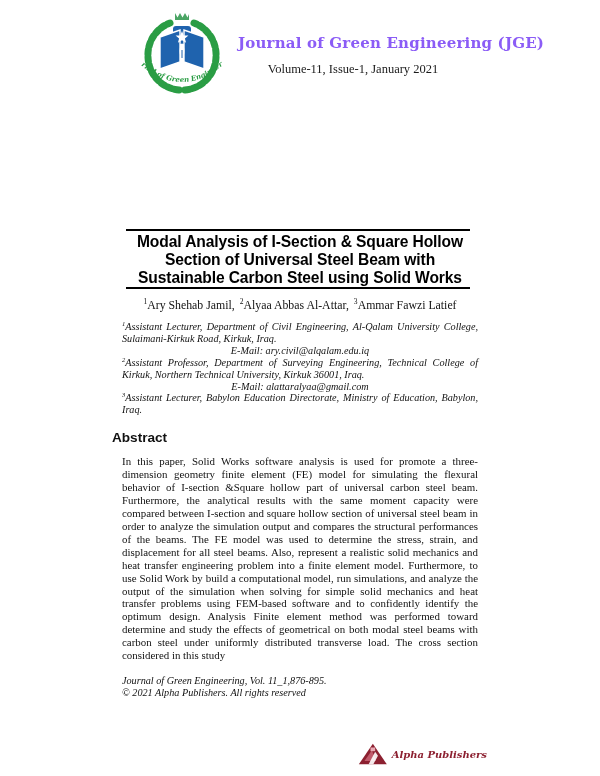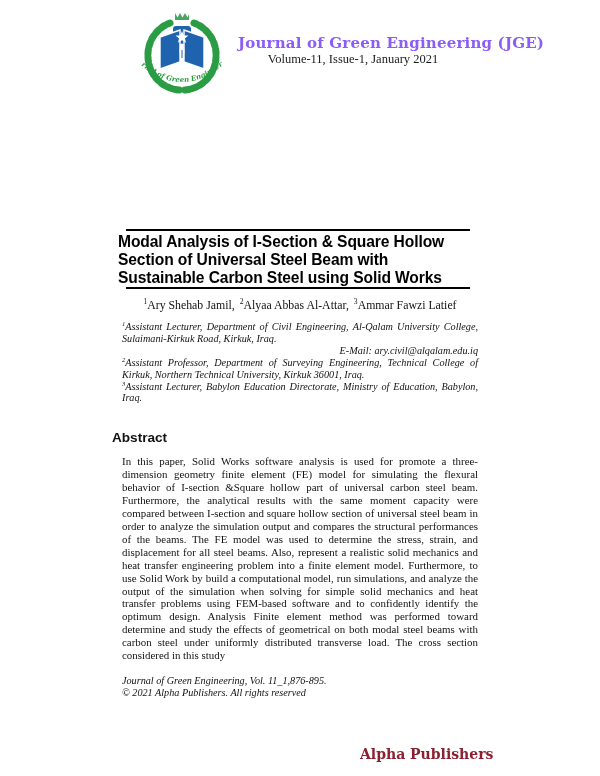--- a/index.html
+++ b/index.html
@@ -8,55 +8,55 @@
     font-family:"Liberation Serif", serif;color:#111;
   }
   .abs{position:absolute;}
   
   .logo-wrap{left:134px;top:10px;width:96px;height:86px;}
   .head-block{left:238px;top:34px;width:230px;text-align:center;}
   .journal-title{
     font-family:"DejaVu Serif", serif;font-weight:bold;font-size:15px;
     letter-spacing:0.2px;color:#8b5cf6;white-space:nowrap;
   }
-  .issue-info{font-size:12.5px;color:#1a1a1a;}
+  .issue-info{font-size:12.5px;margin-top:10px;color:#1a1a1a;}
   
   .rule{left:126px;width:344px;height:2px;background:#000;}
   .rule-top{top:229px;}
   .rule-bottom{top:287px;}
   
   .art-title{
-    left:118px;top:233px;width:364px;text-align:left;
+    left:118px;top:233px;width:364px;text-align:center;
     font-family:"Liberation Sans", sans-serif;font-weight:bold;
     font-size:15.6px;line-height:17.8px;color:#000;letter-spacing:-0.1px;
   }
   .authors{left:120px;top:298px;width:360px;text-align:center;font-size:11.8px;}
   .author:not(:last-child){margin-right:5px;}
   sup{font-size:64%;vertical-align:super;line-height:0;}
   
   .affils{
     left:122px;top:321px;width:356px;
     font-style:italic;font-size:10.2px;line-height:11.9px;text-align:justify;
   }
-  .affil-email{text-align:right;}
+  .affil-email{text-align:center;}
   
   .abstract-h{
     left:112px;top:430px;font-family:"Liberation Sans", sans-serif;
     font-weight:bold;font-size:13.6px;
   }
   .abstract-body{
     left:122px;top:455px;width:356px;
     font-size:10.9px;line-height:12.95px;text-align:justify;
   }
   
   .footer{left:122px;top:675px;width:320px;font-style:italic;font-size:10.2px;line-height:12.4px;}
   .pub{left:357px;top:740px;width:130px;height:28px;display:flex;align-items:center;gap:3px;}
   .pub-name{
-    font-family:"DejaVu Serif", serif;font-weight:bold;
-    font-size:14px;color:#8c2030;white-space:nowrap;
+    font-family:"DejaVu Serif", serif;font-style:italic;font-weight:bold;
+    font-size:10px;color:#8c2030;white-space:nowrap;
   }
 </style>
 </head>
 <body>
 
 <div class="abs logo-wrap">
   <svg width="96" height="86" viewBox="0 0 96 86">
 
     <g>
       <polygon points="41,3 43.5,7.5 46,3 48.5,7.5 51,3 53.5,7.5 55,4 55,10 41,10" fill="#4aa564"></polygon>
@@ -99,20 +99,21 @@
 <div class="abs rule rule-bottom"></div>
 
 <div class="abs authors">
   <span class="author"><sup>1</sup><span>Ary Shehab Jamil,</span></span><span class="author"><sup>2</sup><span>Alyaa Abbas Al-Attar,</span></span><span class="author"><sup>3</sup><span>Ammar Fawzi Latief</span></span>
 </div>
 
 <div class="abs affils">
   <div><sup>1</sup><span>Assistant Lecturer, Department of Civil Engineering, Al-Qalam University College, Sulaimani-Kirkuk Road, Kirkuk, Iraq.</span></div>
   <div class="affil-email">E-Mail: ary.civil@alqalam.edu.iq</div>
   <div><sup>2</sup><span>Assistant Professor, Department of Surveying Engineering, Technical College of Kirkuk, Northern Technical University, Kirkuk 36001, Iraq.</span></div>
+  <div class="affil-email">E-Mail: alattaralyaa@gmail.com</div>
   <div><sup>3</sup><span>Assistant Lecturer, Babylon Education Directorate, Ministry of Education, Babylon, Iraq.</span></div>
 </div>
 
 <div class="abs abstract-h">Abstract</div>
 
 <div class="abs abstract-body">In this paper, Solid Works software analysis is used for promote a three-dimension geometry finite element (FE) model for simulating the flexural behavior of I-section &amp;Square hollow part of universal carbon steel beam. Furthermore, the analytical results with the same moment capacity were compared between I-section and square hollow section of universal steel beam in order to analyze the simulation output and compares the structural performances of the beams. The FE model was used to determine the stress, strain, and displacement for all steel beams. Also, represent a realistic solid mechanics and heat transfer engineering problem into a finite element model. Furthermore, to use Solid Work by build a computational model, run simulations, and analyze the output of the simulation when solving for simple solid mechanics and heat transfer problems using FEM-based software and to confidently identify the optimum design. Analysis Finite element method was performed toward determine and study the effects of geometrical on both modal steel beams with carbon steel under uniformly distributed transverse load. The cross section considered in this study</div>
 
 <div class="abs footer">
   <div>Journal of Green Engineering, Vol. 11_1,876-895.</div>
   <div>© 2021 Alpha Publishers.  All rights reserved</div>

